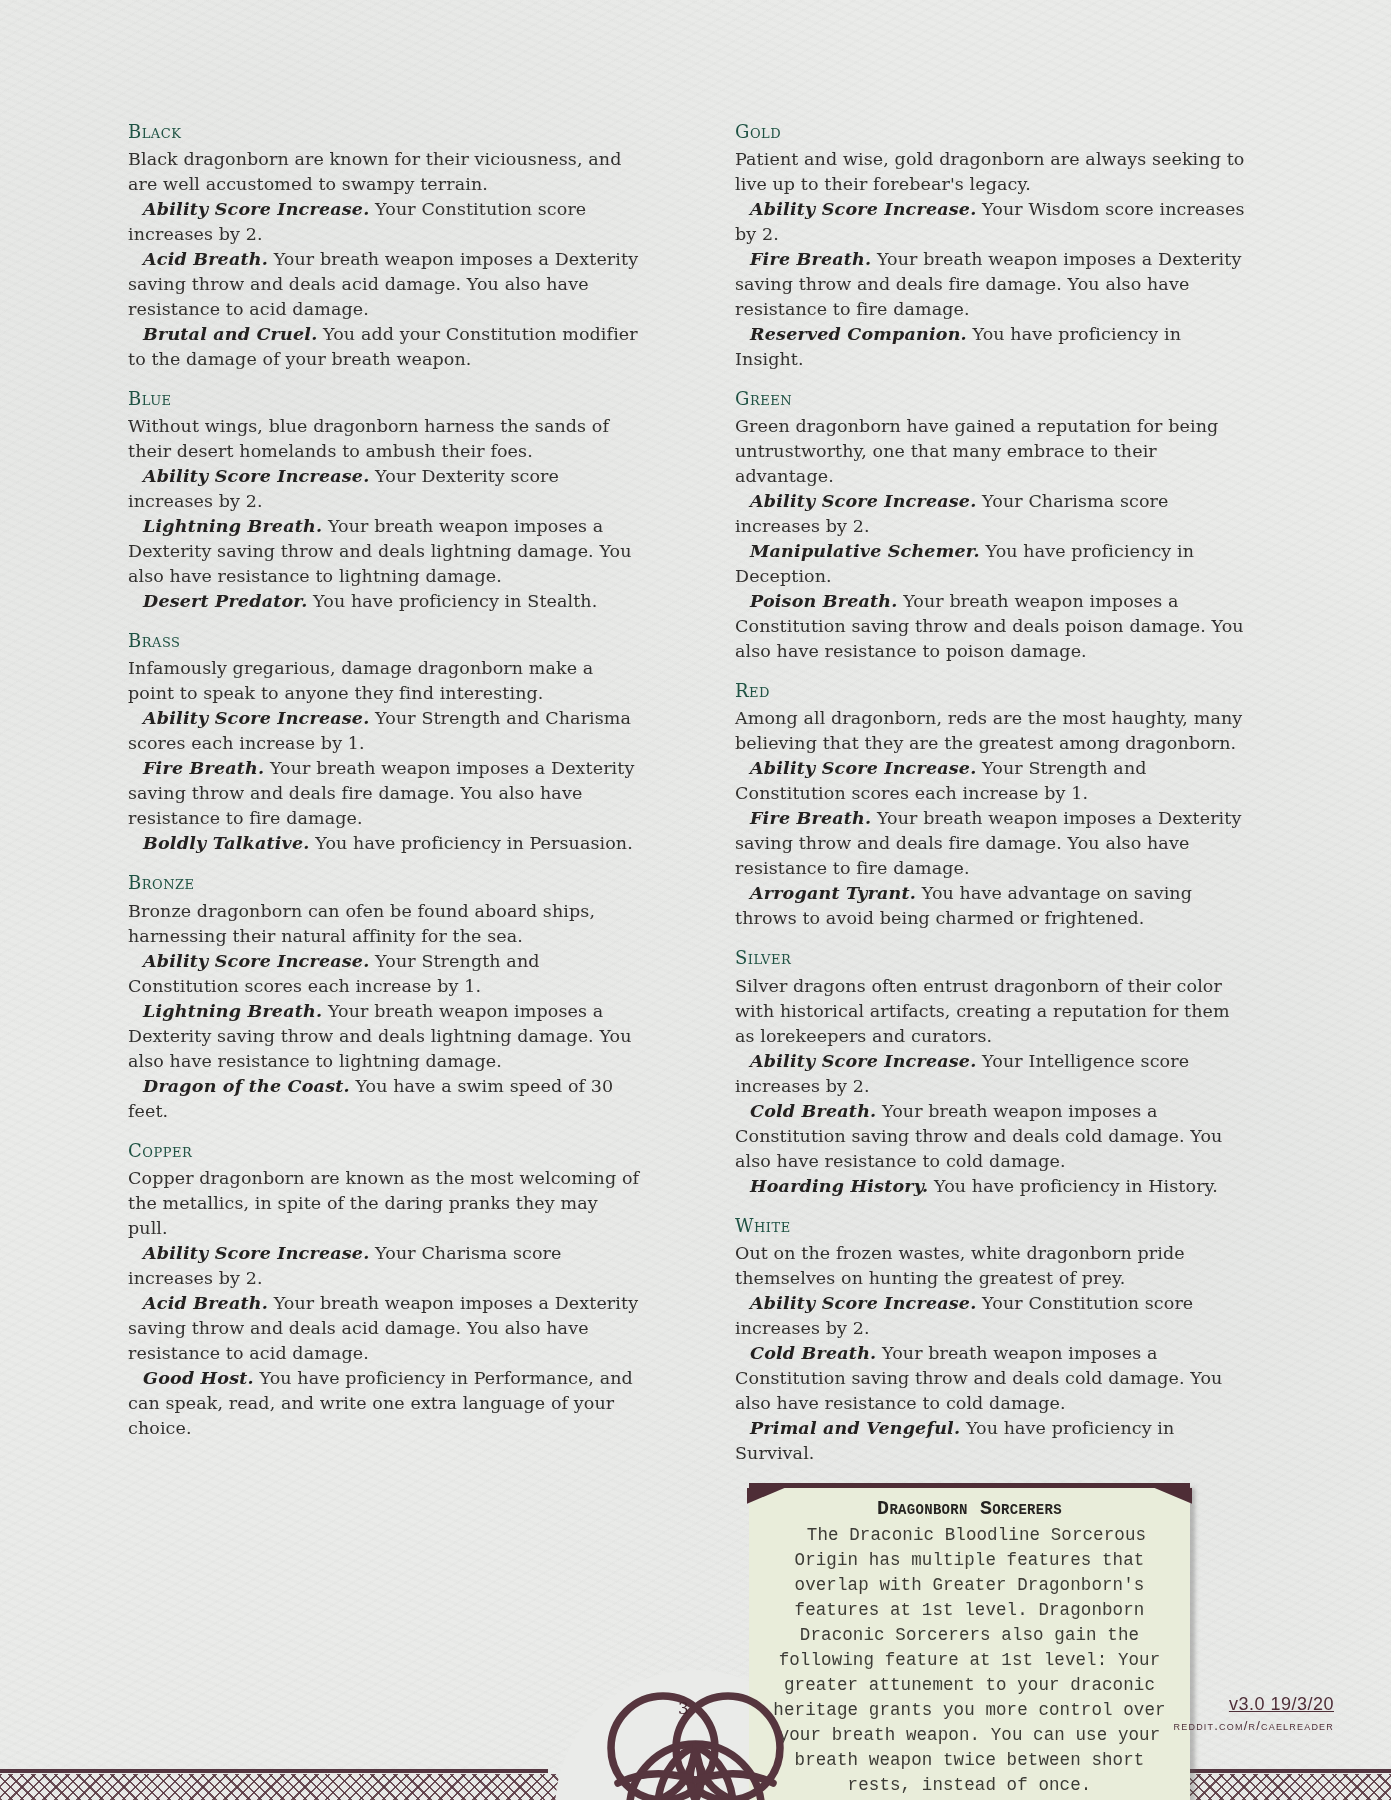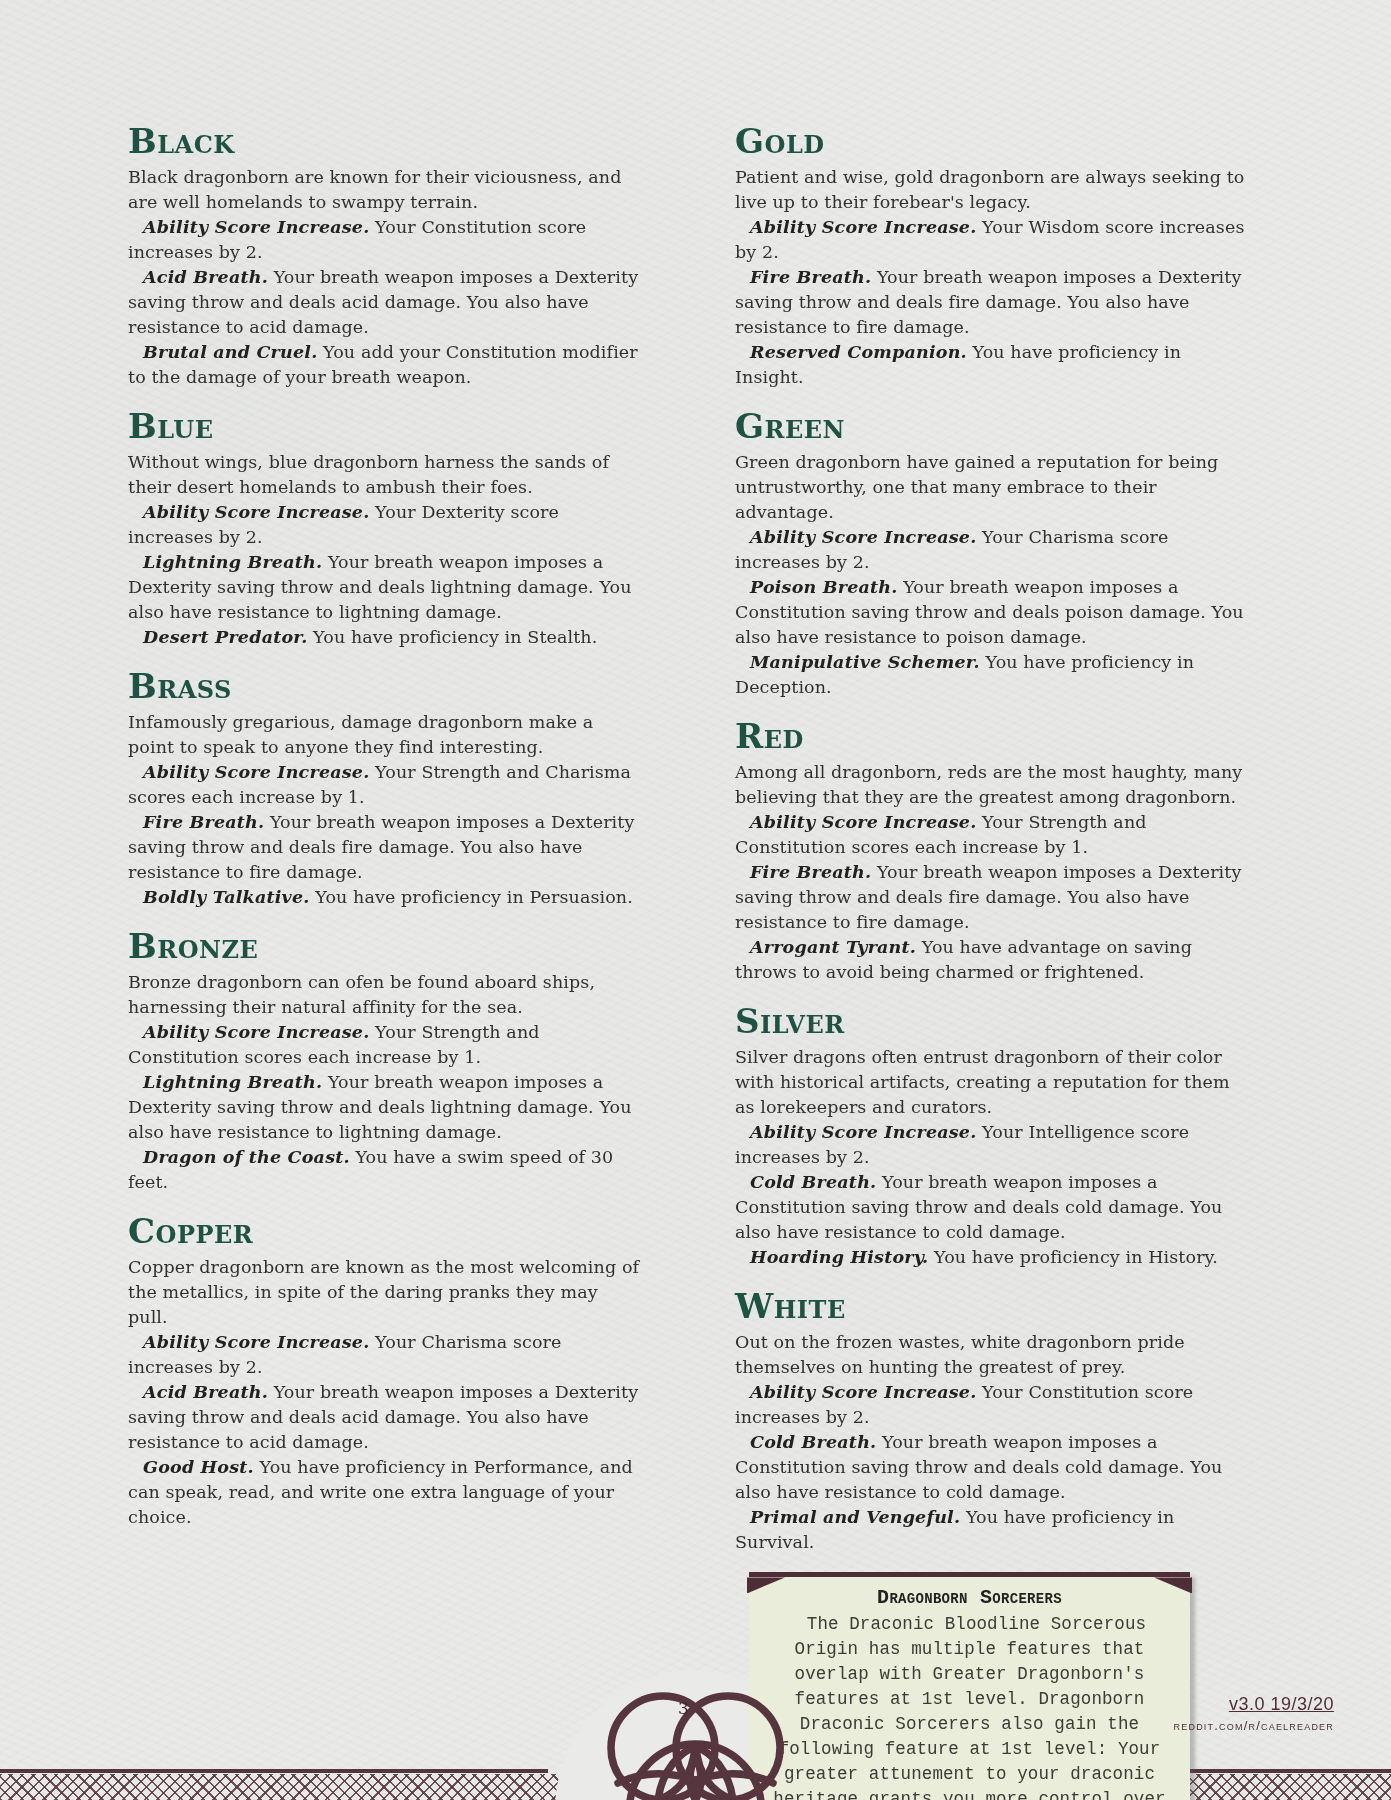--- a/index.html
+++ b/index.html
@@ -22,21 +22,21 @@
   
   .columns{
     position:absolute;left:128px;top:122px;
     display:flex;gap:95px;z-index:3;
   }
   .col{width:512px;}
   .species{margin:0 0 17px 0;}
   #col-left-sections .species:nth-child(5){margin-top:14px;}
   .species-title{
     margin:0 0 5px 0;
-    font-size:34px;line-height:1.12;font-weight:700;
+    font-size:18px;line-height:1.12;font-weight:400;
     font-variant:small-caps;letter-spacing:0.5px;
     color:#1e5243;
   }
   .col p{margin:0;font-size:17.5px;line-height:25px;letter-spacing:0.1px;}
   .feature{text-indent:15px;}
   .fname{font-weight:bold;font-style:italic;letter-spacing:0.2px;color:#232120;text-align:right;}
 
   
   .sidebar-box{
     position:relative;
@@ -93,21 +93,21 @@
 </style>
 </head>
 <body>
 
 <div class="page">
 
   <main class="columns">
     <div class="col" id="col-left-sections">
         <section class="species">
     <h3 class="species-title">Black</h3>
-    <p class="intro">Black dragonborn are known for their viciousness, and are well homelands to swampy terrain.</p>
+    <p class="intro">Black dragonborn are known for their viciousness, and are well accustomed to swampy terrain.</p>
   <p class="feature"><span class="fname">Ability Score Increase.</span><span class="ftext"> Your Constitution score increases by 2.</span></p>
           <p class="feature"><span class="fname">Acid Breath.</span><span class="ftext"> Your breath weapon imposes a Dexterity saving throw and deals acid damage. You also have resistance to acid damage.</span></p>
           <p class="feature"><span class="fname">Brutal and Cruel.</span><span class="ftext"> You add your Constitution modifier to the damage of your breath weapon.</span></p>
         </section>
         <section class="species">
     <h3 class="species-title">Blue</h3>
     <p class="intro">Without wings, blue dragonborn harness the sands of their desert homelands to ambush their foes.</p>
   <p class="feature"><span class="fname">Ability Score Increase.</span><span class="ftext"> Your Dexterity score increases by 2.</span></p>
           <p class="feature"><span class="fname">Lightning Breath.</span><span class="ftext"> Your breath weapon imposes a Dexterity saving throw and deals lightning damage. You also have resistance to lightning damage.</span></p>
           <p class="feature"><span class="fname">Desert Predator.</span><span class="ftext"> You have proficiency in Stealth.</span></p>
@@ -140,22 +140,22 @@
     <h3 class="species-title">Gold</h3>
     <p class="intro">Patient and wise, gold dragonborn are always seeking to live up to their forebear's legacy.</p>
   <p class="feature"><span class="fname">Ability Score Increase.</span><span class="ftext"> Your Wisdom score increases by 2.</span></p>
             <p class="feature"><span class="fname">Fire Breath.</span><span class="ftext"> Your breath weapon imposes a Dexterity saving throw and deals fire damage. You also have resistance to fire damage.</span></p>
             <p class="feature"><span class="fname">Reserved Companion.</span><span class="ftext"> You have proficiency in Insight.</span></p>
           </section>
           <section class="species">
     <h3 class="species-title">Green</h3>
     <p class="intro">Green dragonborn have gained a reputation for being untrustworthy, one that many embrace to their advantage.</p>
   <p class="feature"><span class="fname">Ability Score Increase.</span><span class="ftext"> Your Charisma score increases by 2.</span></p>
+            <p class="feature"><span class="fname">Manipulative Schemer.</span><span class="ftext"> You have proficiency in Deception.</span></p>
             <p class="feature"><span class="fname">Poison Breath.</span><span class="ftext"> Your breath weapon imposes a Constitution saving throw and deals poison damage. You also have resistance to poison damage.</span></p>
-            <p class="feature"><span class="fname">Manipulative Schemer.</span><span class="ftext"> You have proficiency in Deception.</span></p>
           </section>
           <section class="species">
     <h3 class="species-title">Red</h3>
     <p class="intro">Among all dragonborn, reds are the most haughty, many believing that they are the greatest among dragonborn.</p>
   <p class="feature"><span class="fname">Ability Score Increase.</span><span class="ftext"> Your Strength and Constitution scores each increase by 1.</span></p>
             <p class="feature"><span class="fname">Fire Breath.</span><span class="ftext"> Your breath weapon imposes a Dexterity saving throw and deals fire damage. You also have resistance to fire damage.</span></p>
             <p class="feature"><span class="fname">Arrogant Tyrant.</span><span class="ftext"> You have advantage on saving throws to avoid being charmed or frightened.</span></p>
           </section>
           <section class="species">
     <h3 class="species-title">Silver</h3>

